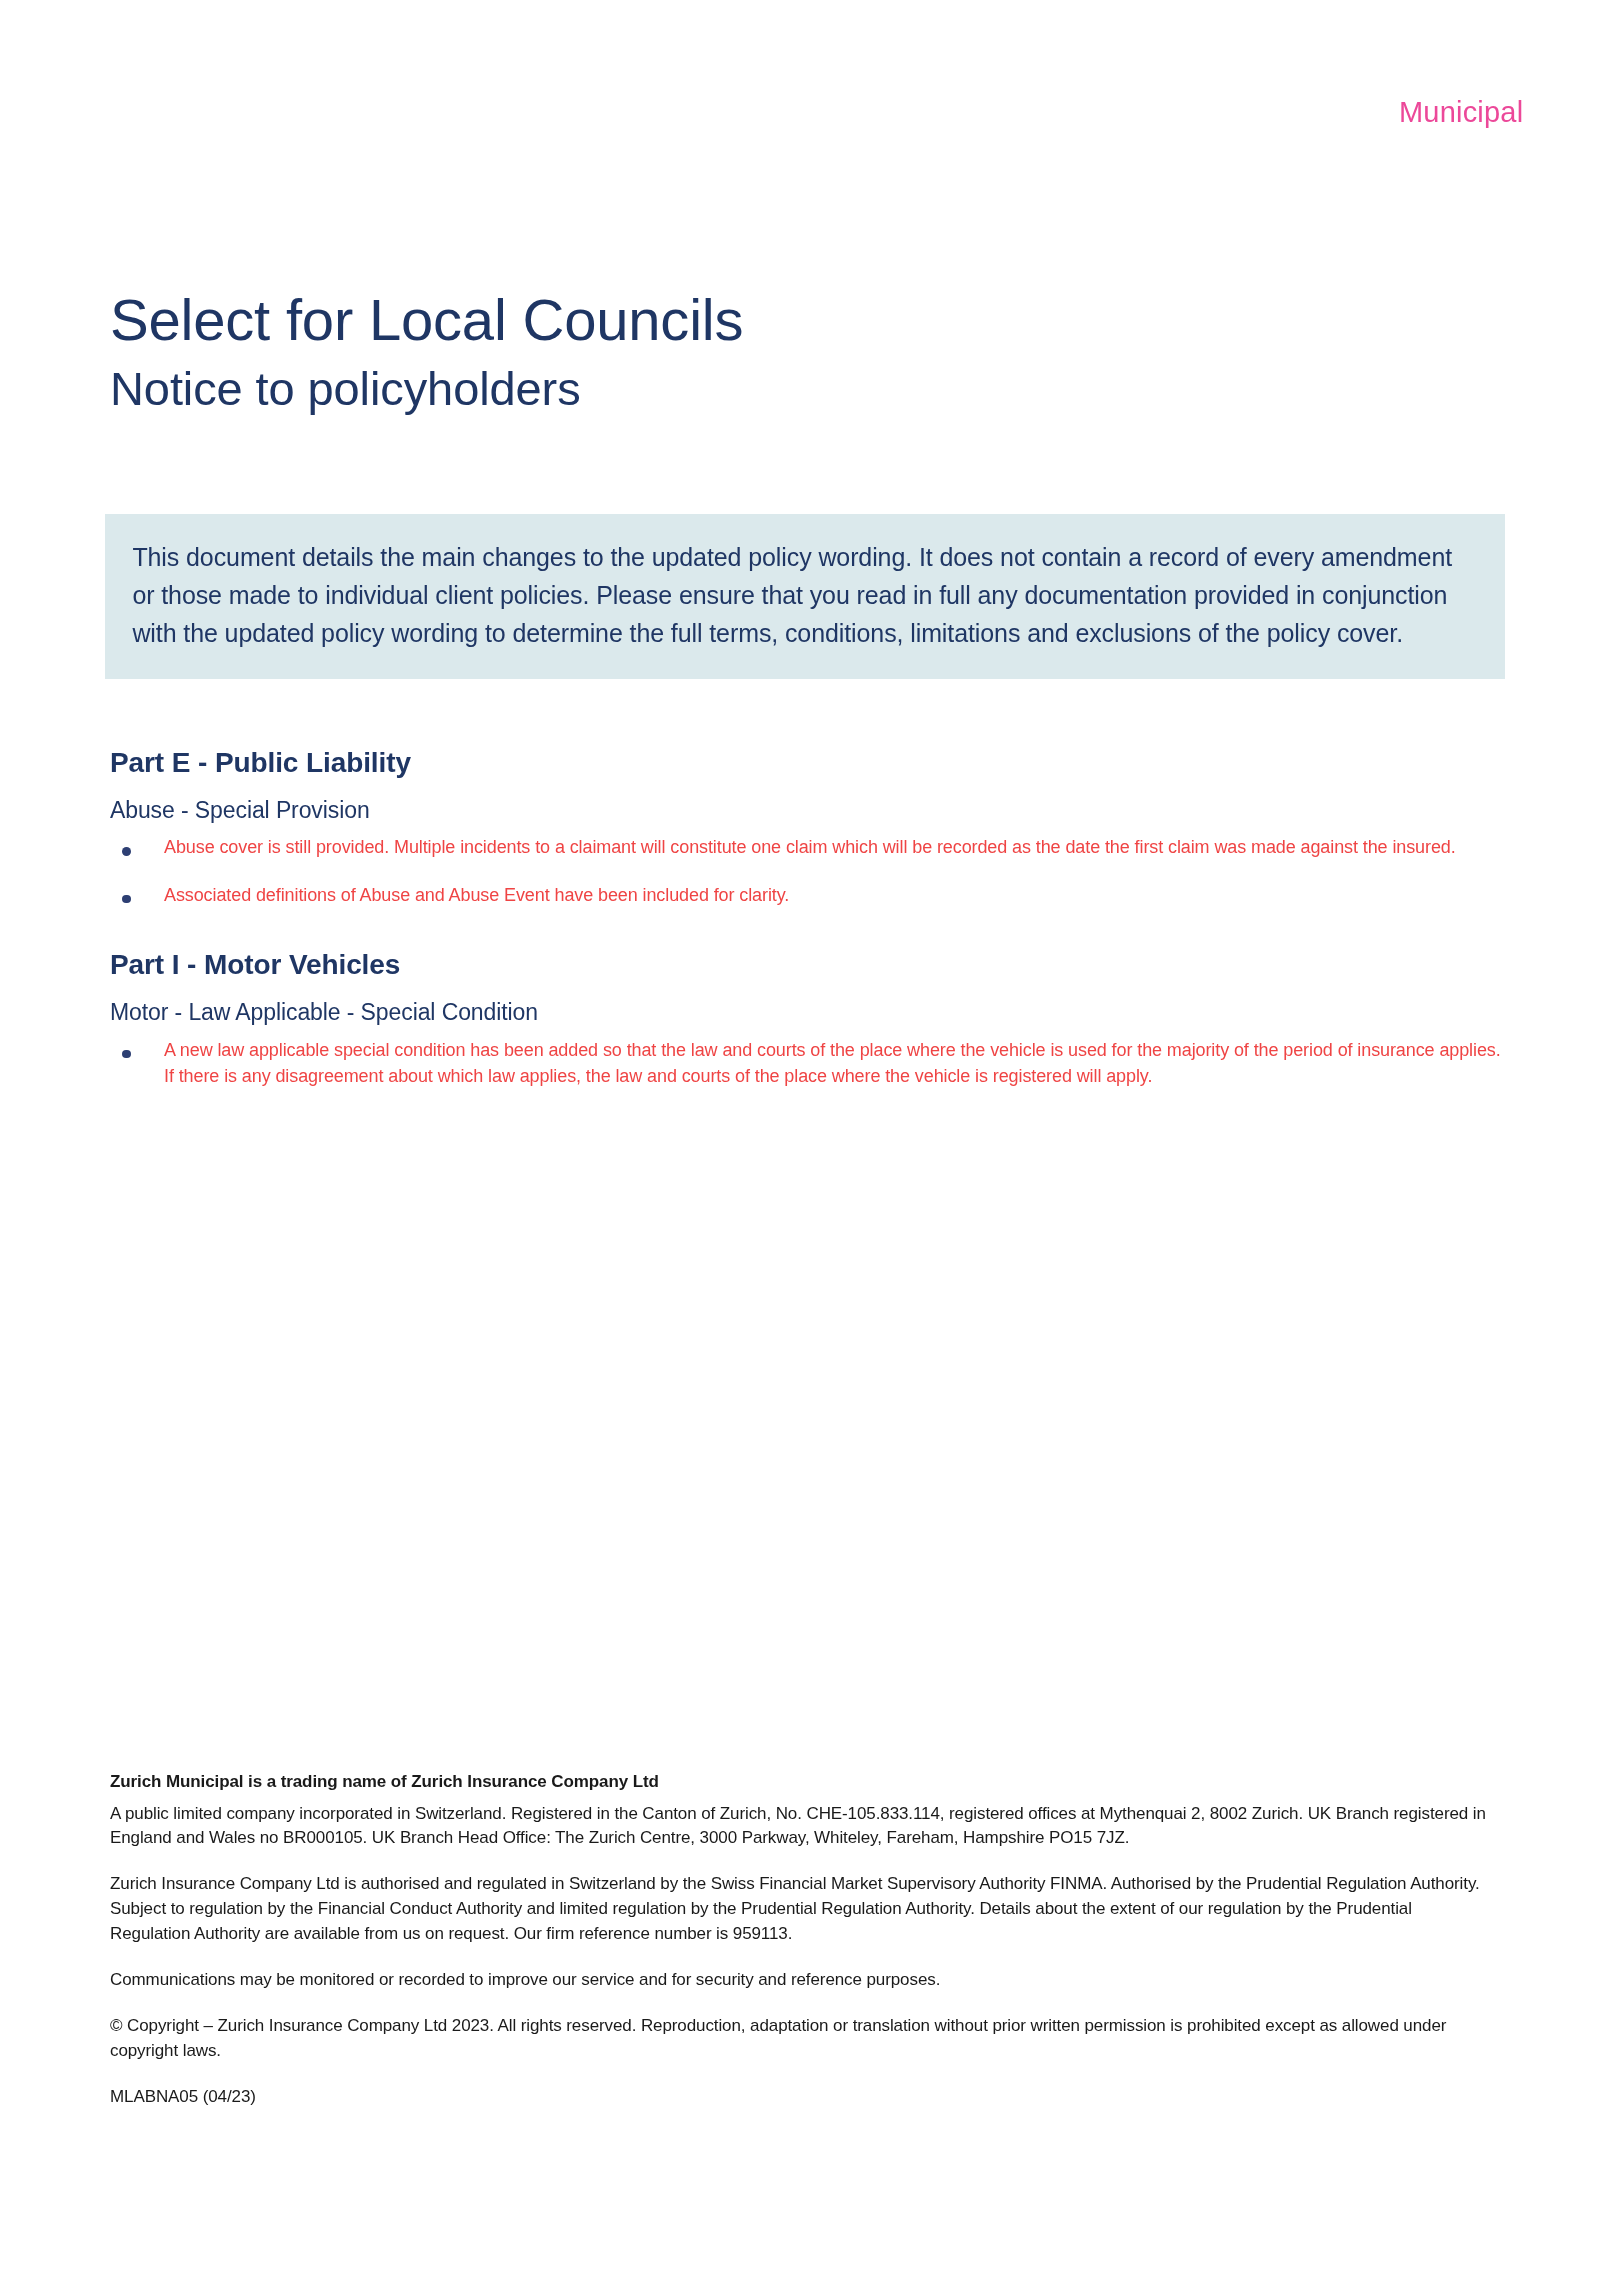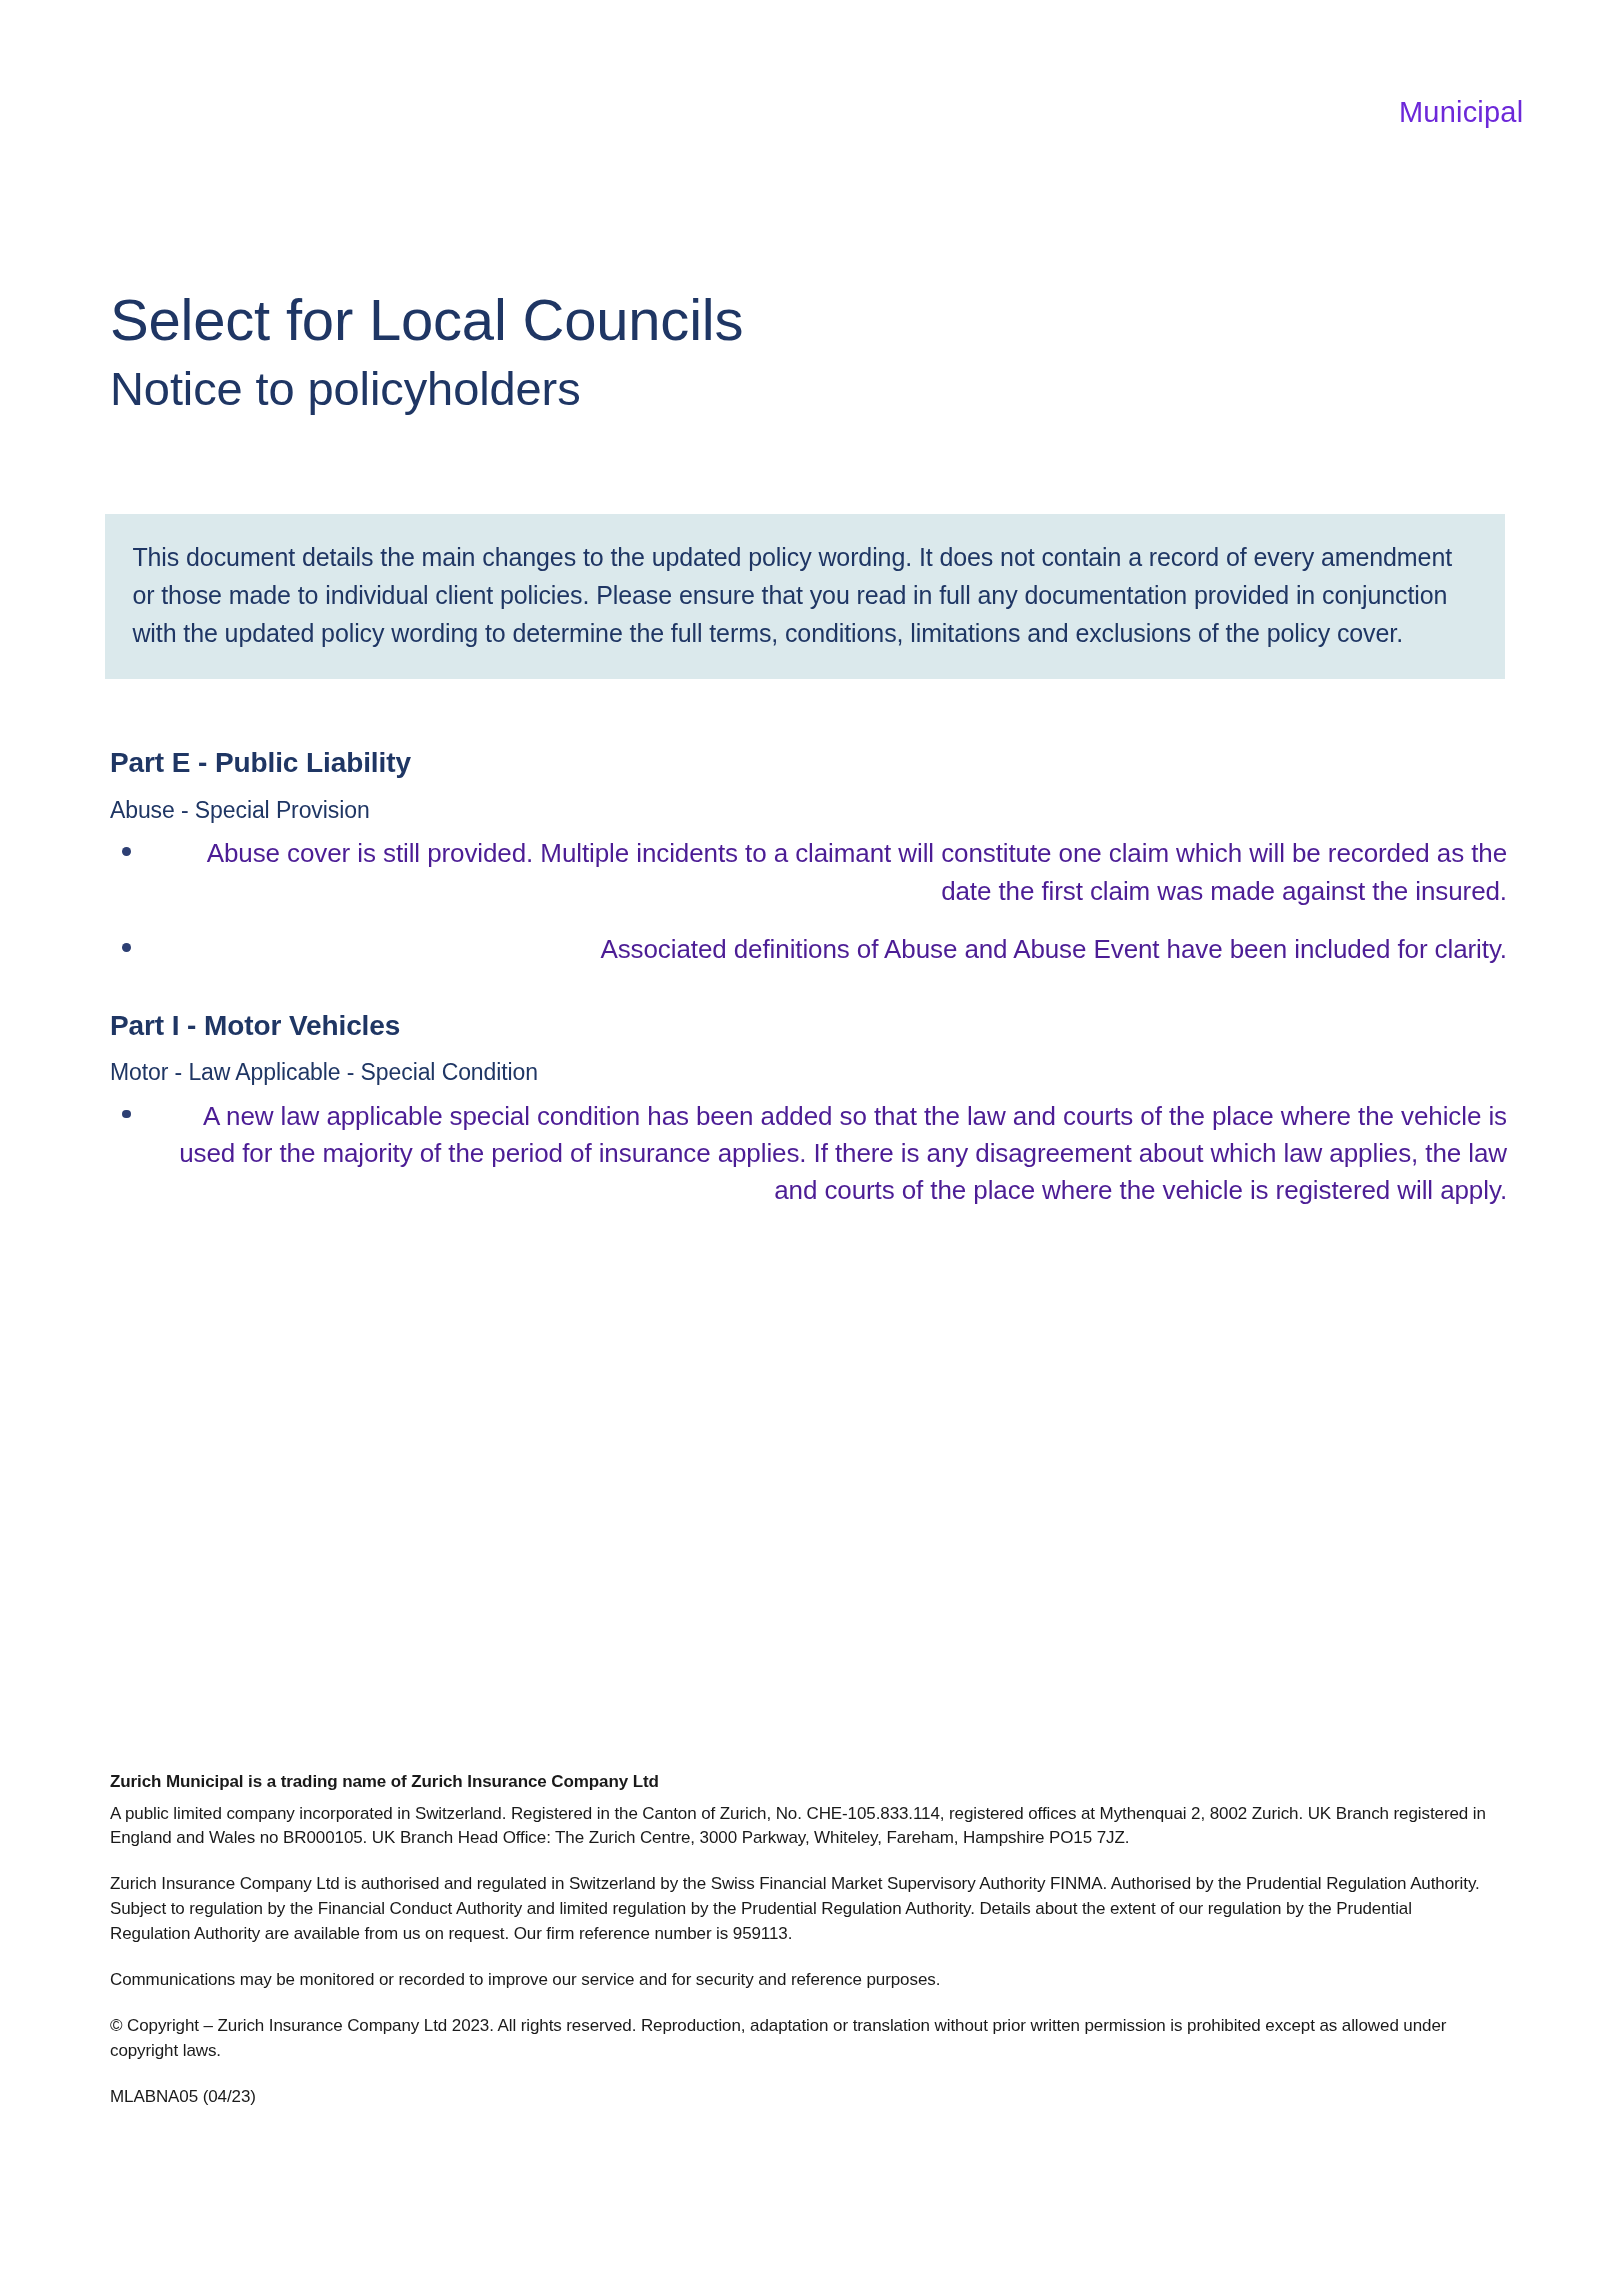--- a/index.html
+++ b/index.html
@@ -55,21 +55,21 @@
   .logo-reg {
     font-family: "Liberation Sans", sans-serif;
     font-size: 14.7px;
     color: #2b68b0;
     margin-left: 2.9px;
     margin-top: 2px;
     line-height: 1;
   }
   .logo-sub {
     font-size: 29px;
-    color: #6d28d9;
+    color: #ec4899;
     letter-spacing: 0.2px;
     margin-top: 2px;
     margin-right: 13.7px;
     font-weight: 400;
   }
 
   
   .title-wrap {
     position: absolute;
     left: 110px;
@@ -137,25 +137,24 @@
   }
   ul.bullets {
     list-style: none;
     margin: 0;
     padding: 0;
   }
   ul.bullets li {
     position: relative;
     padding-left: 54px;
     margin-bottom: 21.6px;
-    font-size: 26px;
+    font-size: 18px;
     line-height: 1.43;
-    color: #4c1d95;
-    letter-spacing: -0.1px;
-    text-align: right;
+    color: #ef4444;
+    letter-spacing: -0.1px;
   }
   ul.bullets li:last-child { margin-bottom: 0; }
   ul.bullets li::before {
     content: "";
     position: absolute;
     left: 11.8px;
     top: 11.8px;
     width: 8.8px;
     height: 8.8px;
     border-radius: 50%;

